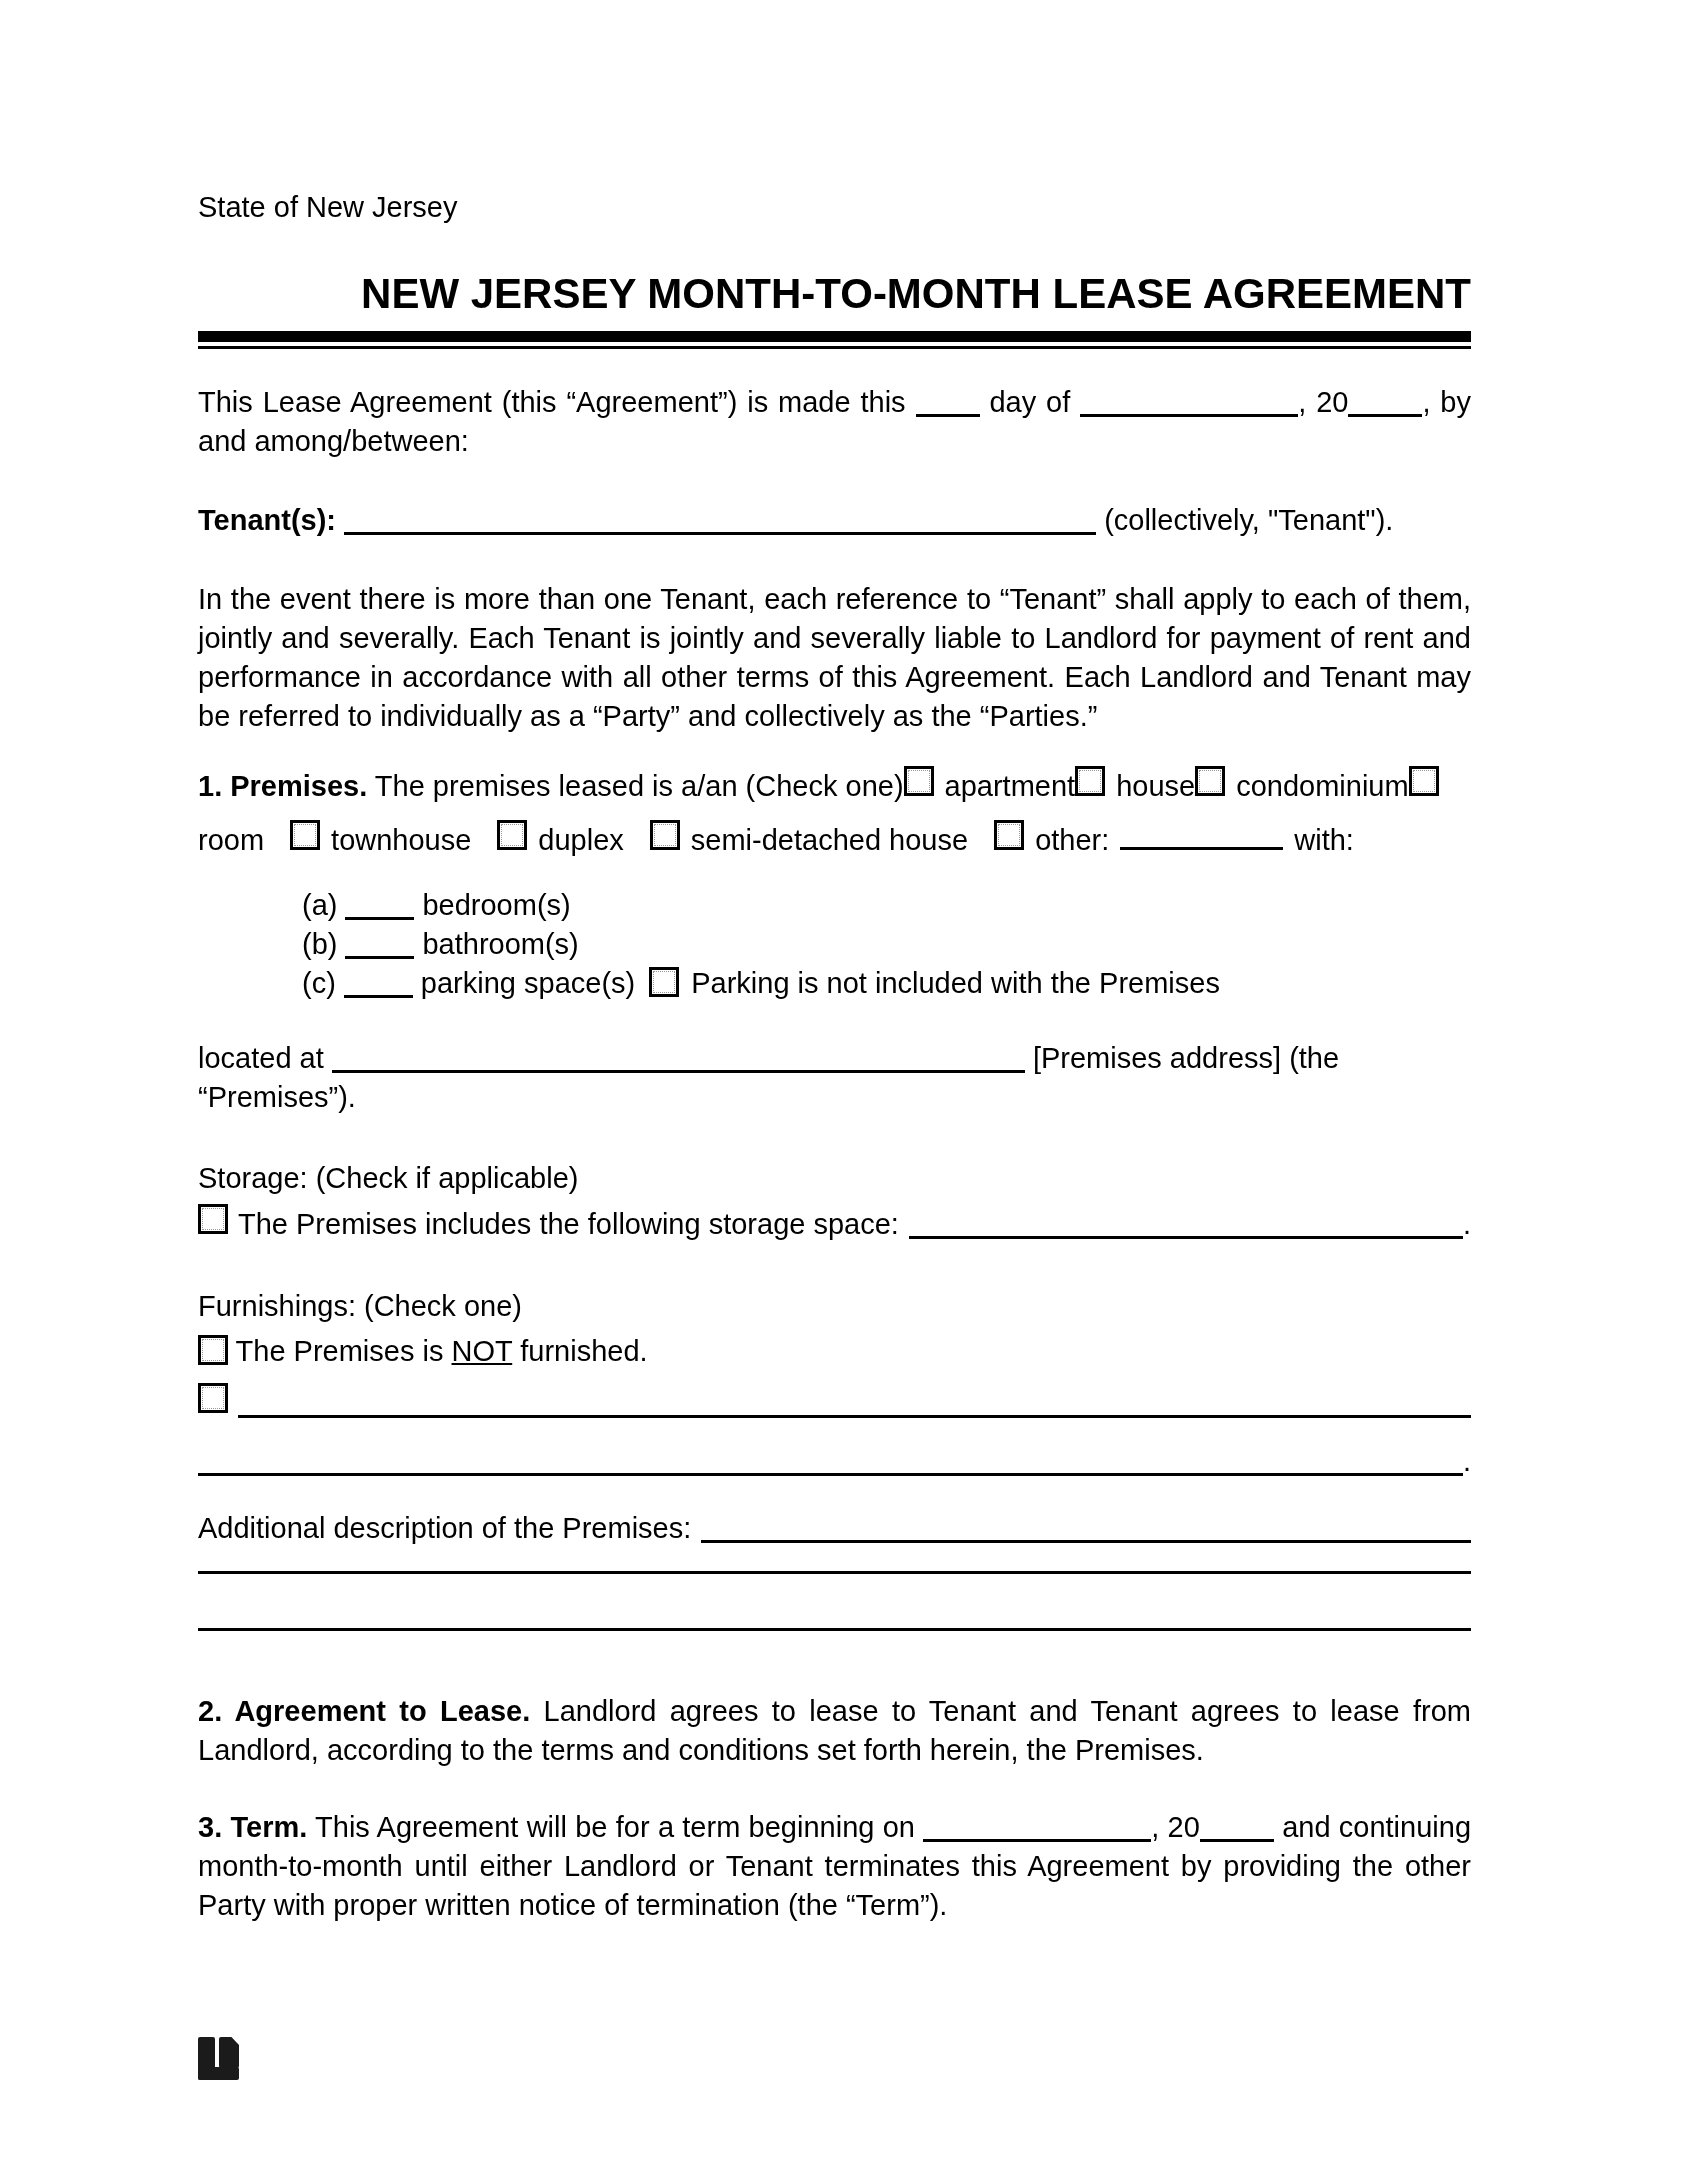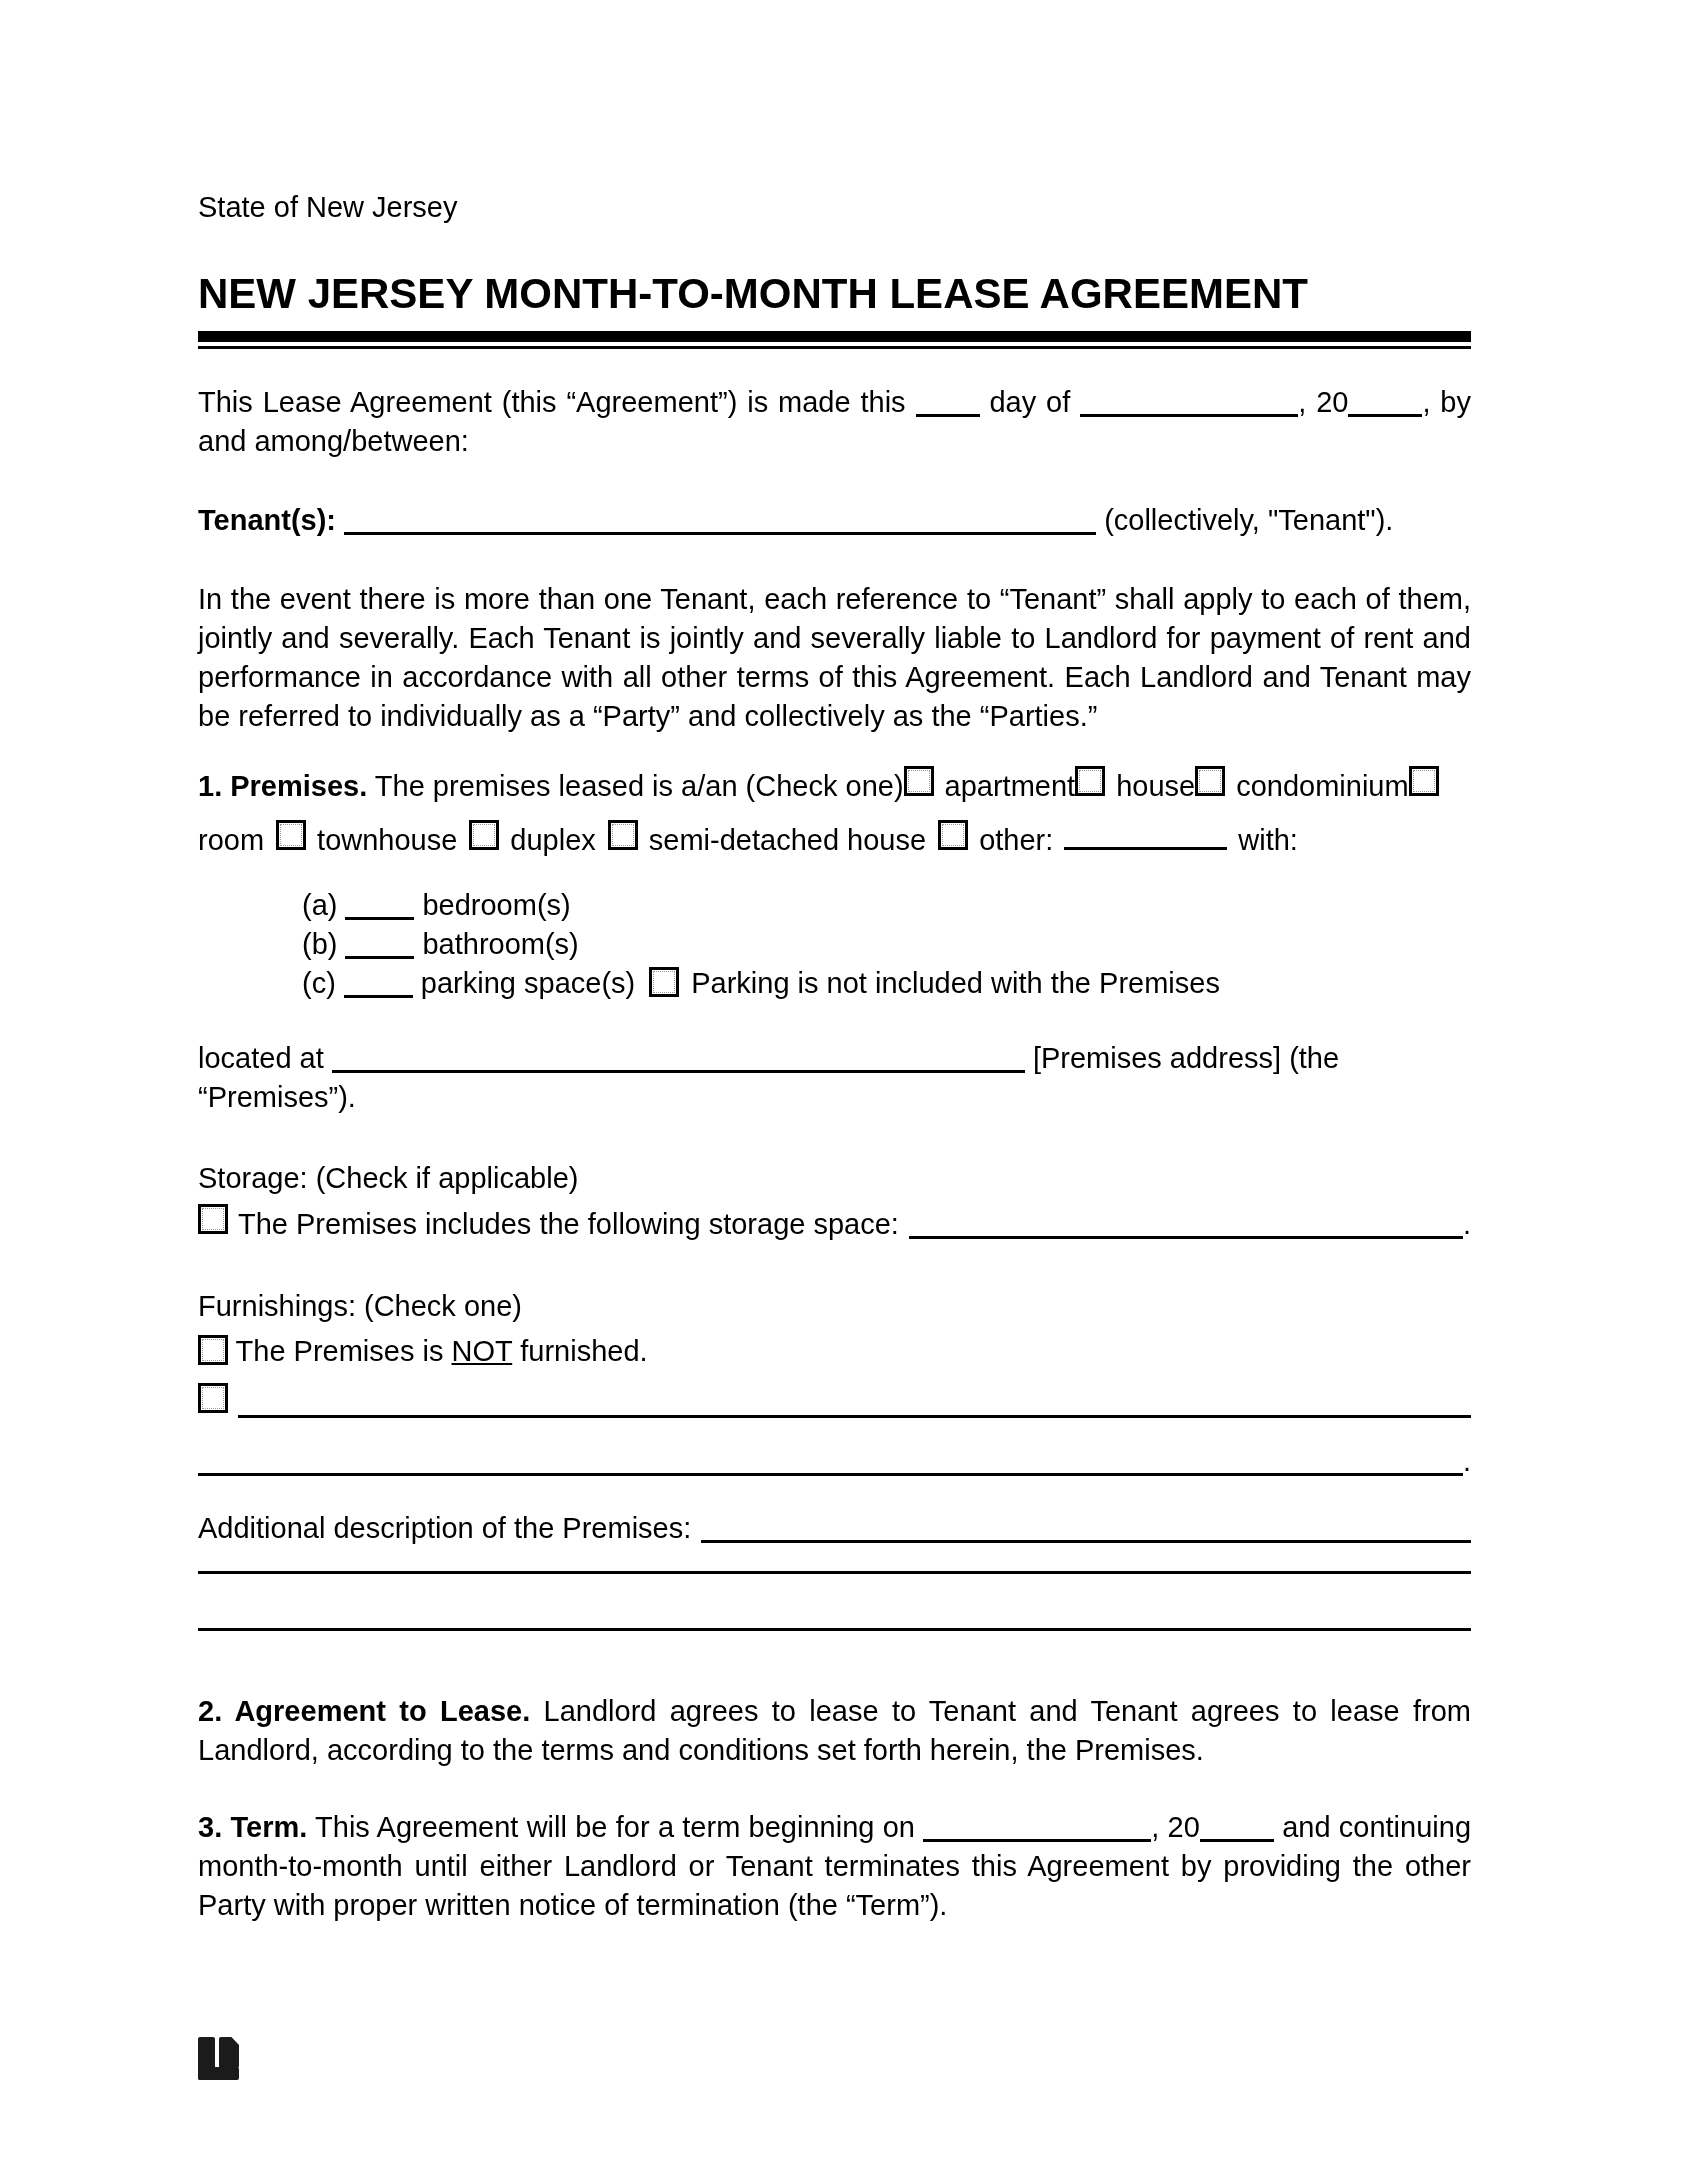--- a/index.html
+++ b/index.html
@@ -15,21 +15,21 @@
     line-height: 39px;
     color: #000000;
     overflow: hidden;
   }
   .state-label { text-align: left; }
   .doc-title {
     margin: 42px 0 0 0;
     font-size: 42px;
     line-height: 50px;
     font-weight: bold;
-    text-align: left;
+    text-align: right;
     white-space: nowrap;
   }
   .title-rule { margin-top: 12px; }
   .title-rule .thick { height: 11px; background: #000; }
   .title-rule .thin  { height: 3px;  background: #000; margin-top: 4px; }
 
   .para { margin: 40px 0 0 0; text-align: justify; }
   .para-intro { margin-top: 34px; }
   .line-single { margin: 40px 0 0 0; }
   b { font-weight: bold; }
@@ -63,21 +63,21 @@
     content: ""; position: absolute; inset: 1px;
     border: 1px dotted #9a9a9a;
   }
 
   .premises-block { margin-top: 30px; }
   .cbrow1 {
     display: flex; justify-content: flex-start; align-items: baseline;
     min-height: 54px; white-space: nowrap;
   }
   .cbrow2 {
-    display: flex; align-items: baseline; gap: 12px;
+    display: flex; align-items: baseline; gap: 26px;
     min-height: 54px; white-space: nowrap;
   }
   .cb-group { display: flex; align-items: baseline; gap: 11px; white-space: nowrap; }
 
   .abc-list { margin-top: 12px; padding-left: 104px; }
   .abc-row { min-height: 39px; }
   .abc-row .blank { margin: 0 8px; }
   .abc-row .cb { margin: 0 12px 0 14px; }
 
   .located-line { margin-top: 36px; }

